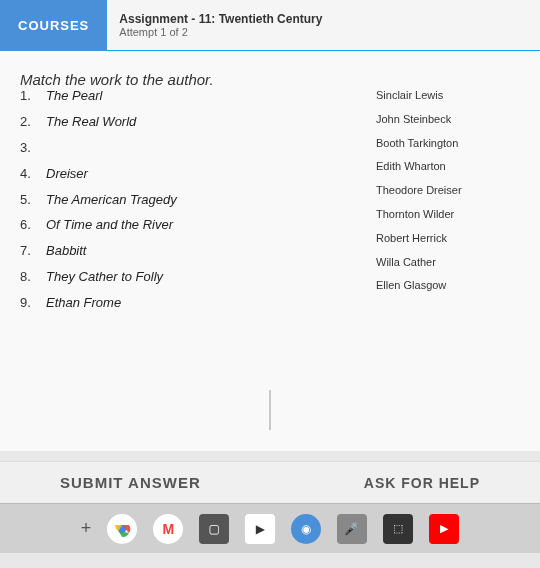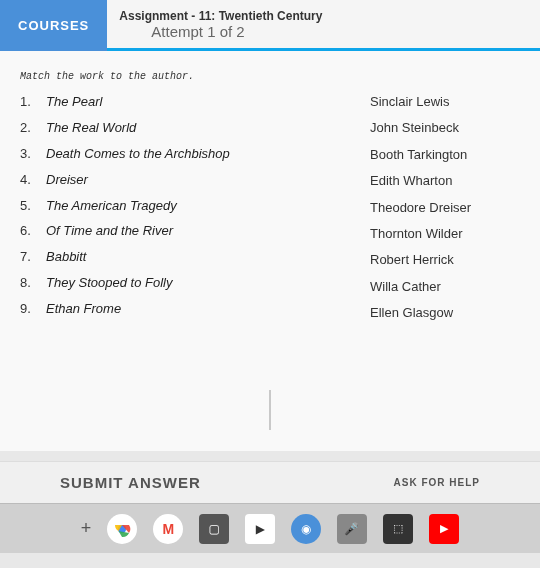--- a/index.html
+++ b/index.html
@@ -30,47 +30,45 @@
       align-items: center;
       min-width: 104px;
     }
     .assignment-info {
       background: #f5f5f5;
       flex: 1;
       padding: 4px 12px;
       display: flex;
       flex-direction: column;
       justify-content: center;
-      border-bottom: 3px solid #0ea5e9;
+      border-bottom: 1px solid #0ea5e9;
     }
     .assignment-title {
       font-size: 12px;
       color: #333;
       font-weight: bold;
     }
     .attempt-label {
-      font-size: 15px;
+      font-size: 11px;
       color: #666;
-      margin-left: 32px;
     }
 
     
     .main-content {
       background: #f9f9f9;
       padding: 20px 20px 10px 20px;
       min-height: 400px;
       position: relative;
     }
 
     .instruction {
-      font-size: 10px;
-      color: #333;
-      margin-bottom: 12px;
+      font-size: 15px;
+      color: #333;
+      margin-bottom: 0;
       font-style: italic;
-      font-family: Liberation Mono, monospace;
     }
 
     .match-container {
       display: flex;
       gap: 0;
     }
 
     
     .works-list {
       flex: 1;
@@ -94,24 +92,25 @@
       font-style: italic;
     }
 
     
     .authors-list {
       width: 160px;
       list-style: none;
       padding-left: 10px;
     }
     .authors-list li {
-      font-size: 13px;
+      font-size: 11px;
       color: #333;
       margin-bottom: 9.5px;
       line-height: 1.3;
+      margin-left: 6px;
     }
 
     
     .divider-line {
       position: absolute;
       left: 50%;
       top: 390px;
       height: 40px;
       width: 1px;
       background: #999;
@@ -132,21 +131,21 @@
       font-size: 15px;
       font-weight: bold;
       color: #555;
       letter-spacing: 1px;
       text-transform: uppercase;
       background: none;
       border: none;
       cursor: pointer;
     }
     .ask-help-btn {
-      font-size: 10px;
+      font-size: 14px;
       font-weight: bold;
       color: #555;
       letter-spacing: 1px;
       text-transform: uppercase;
       background: none;
       border: none;
       cursor: pointer;
     }
 
     
@@ -207,41 +206,40 @@
     <li>
           <span class="work-number">1.</span>
           <span class="work-title">The Pearl</span>
         </li>
         <li>
           <span class="work-number">2.</span>
           <span class="work-title">The Real World</span>
         </li>
         <li>
           <span class="work-number">3.</span>
-          <span class="work-title">Death Comes to the Archbishop</span>
         </li>
         <li>
           <span class="work-number">4.</span>
           <span class="work-title">Dreiser</span>
         </li>
         <li>
           <span class="work-number">5.</span>
           <span class="work-title">The American Tragedy</span>
         </li>
         <li>
           <span class="work-number">6.</span>
           <span class="work-title">Of Time and the River</span>
         </li>
         <li>
           <span class="work-number">7.</span>
           <span class="work-title">Babbitt</span>
         </li>
         <li>
           <span class="work-number">8.</span>
-          <span class="work-title">They Stooped to Folly</span>
+          <span class="work-title">They Cather to Folly</span>
         </li>
         <li>
           <span class="work-number">9.</span>
           <span class="work-title">Ethan Frome</span>
         </li>
       </ul>
 
     <ul class="authors-list" id="authors-list">
     <li>Sinclair Lewis</li>
         <li>John Steinbeck</li>

